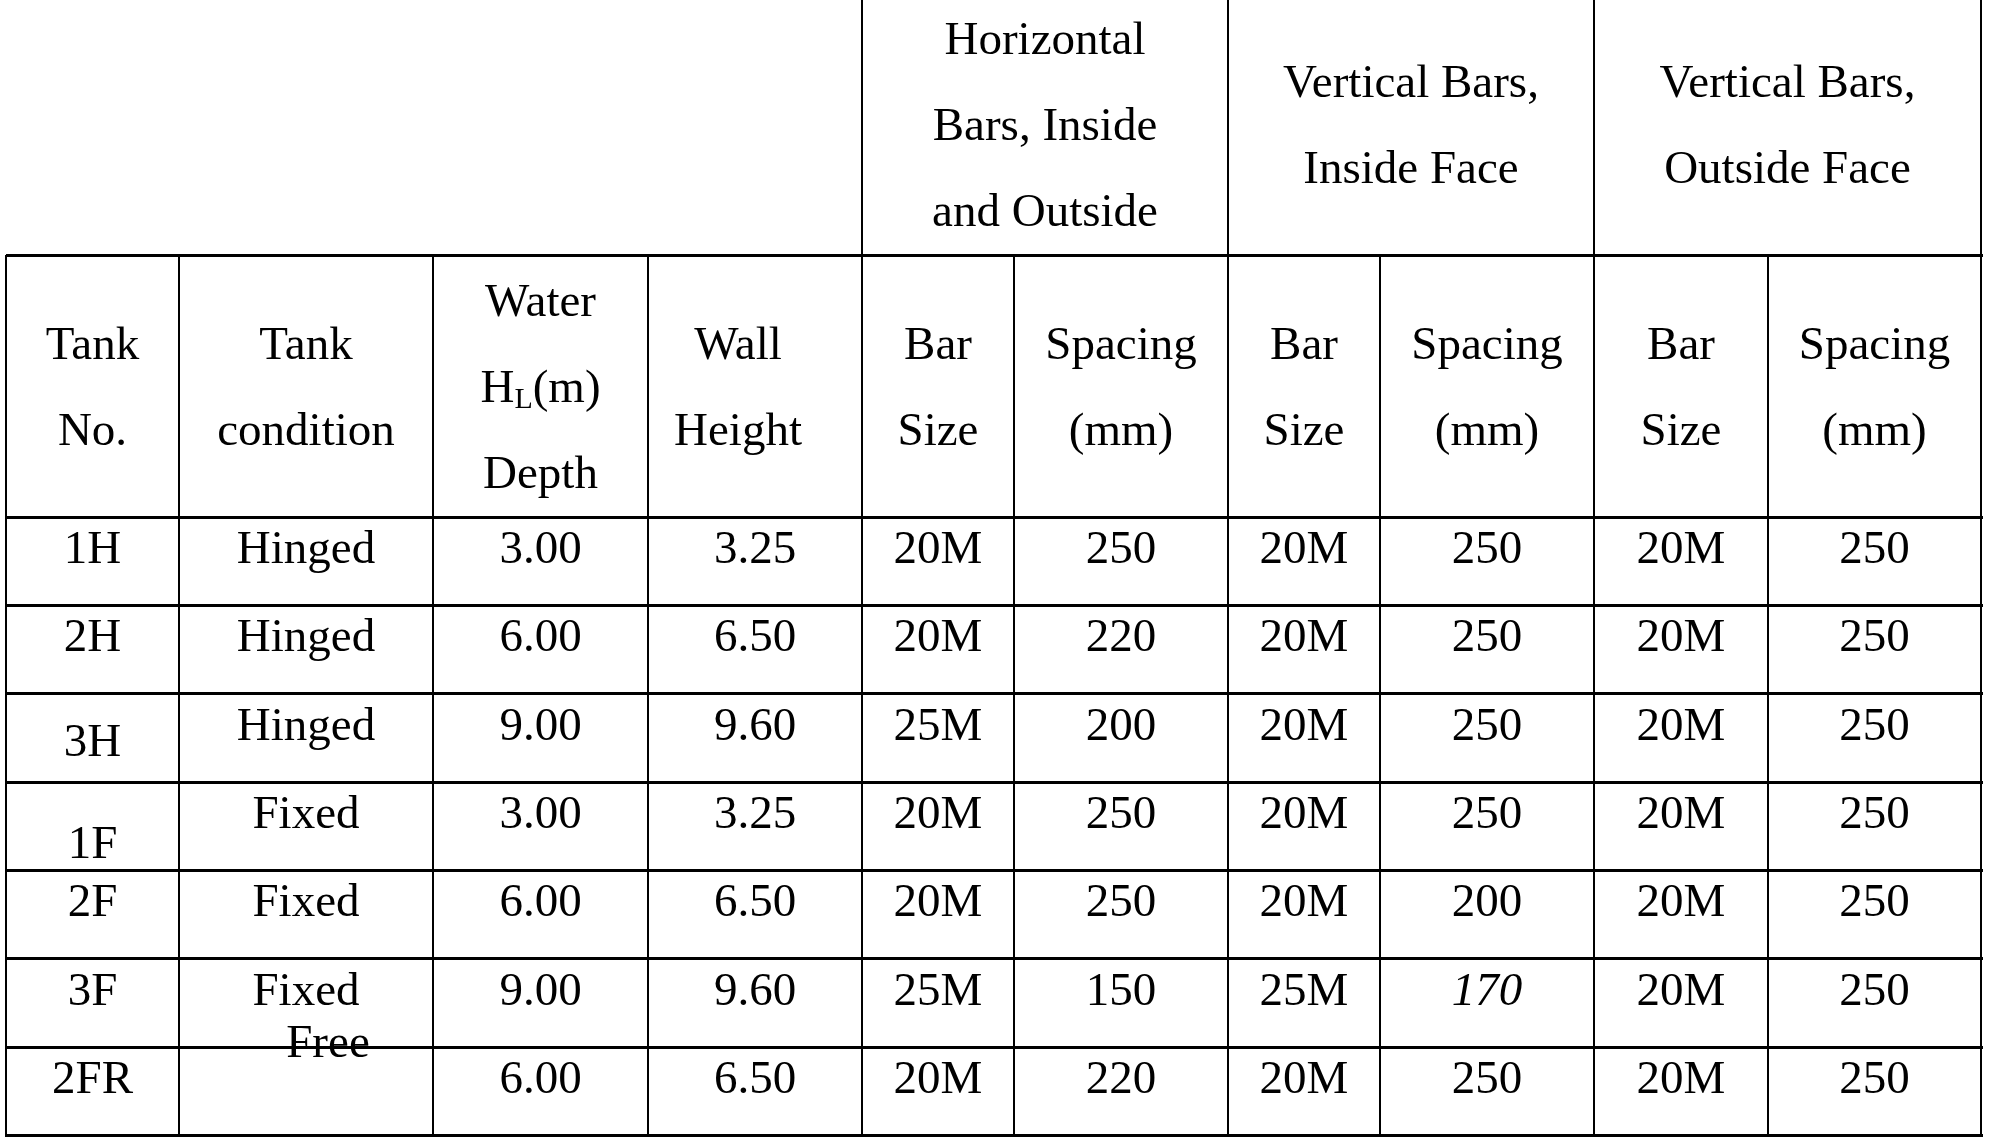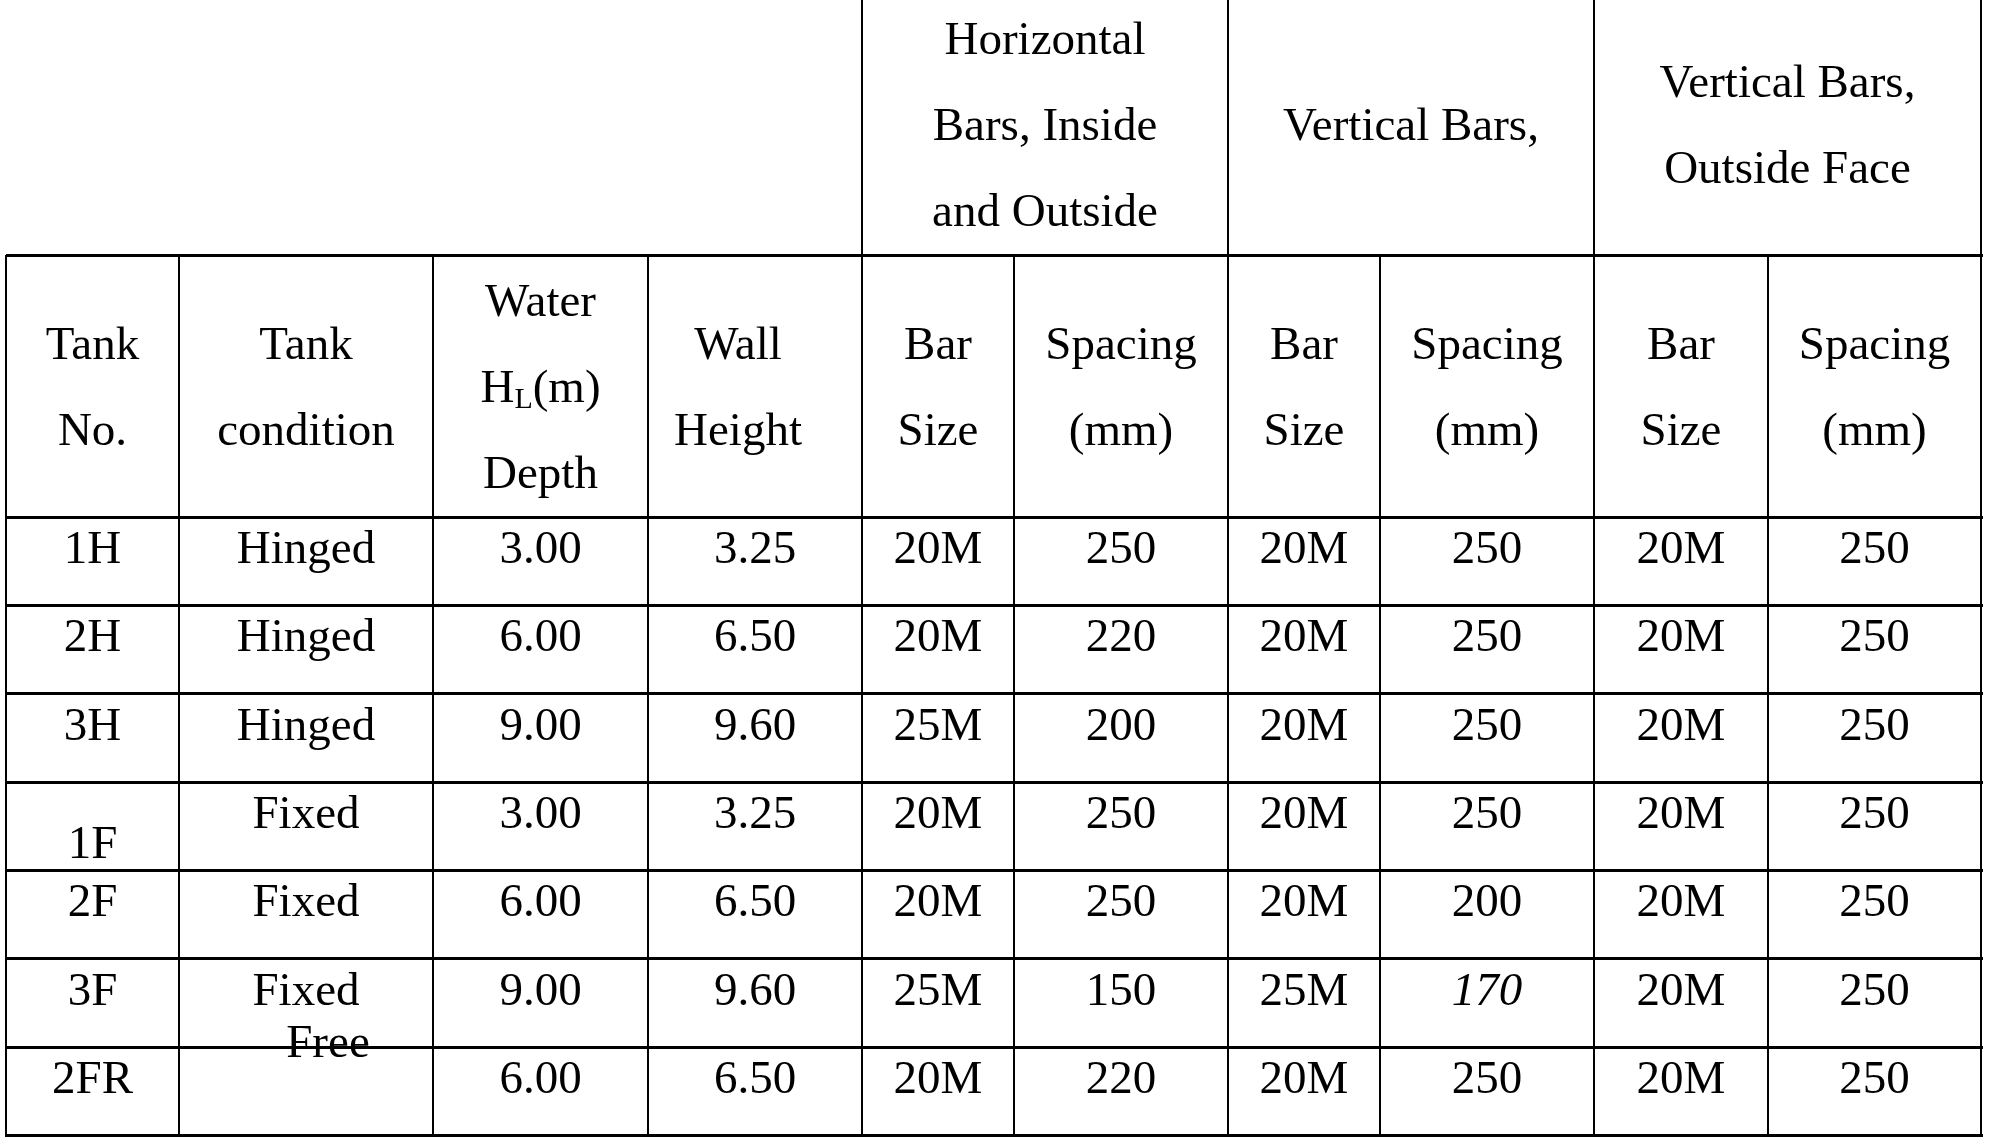--- a/index.html
+++ b/index.html
@@ -18,20 +18,21 @@
 </head>
 <body>
 
 <div class="cell grp" style="left:862px; top:0; width:366px; height:255px;">
   <span>Horizontal</span>
   <span>Bars, Inside</span>
   <span>and Outside</span>
 </div>
 <div class="cell grp" style="left:1228px; top:0; width:366px; height:255px;">
   <span>Vertical Bars,</span>
+  <span>Inside Face</span>
 </div>
 <div class="cell grp" style="left:1594px; top:0; width:387px; height:255px;">
   <span>Vertical Bars,</span>
   <span>Outside Face</span>
 </div>
 
 <div class="cell hd" style="left:6px; top:255px; width:173px; height:262px;">
   <span>Tank</span>
   <span>No.</span>
 </div>
@@ -92,21 +93,21 @@
       <div class="cell data" style="left: 433px; top: 605px; width: 215px; height: 88px;">6.00</div>
       <div class="cell data" style="left: 648px; top: 605px; width: 214px; height: 88px;">6.50</div>
       <div class="cell data" style="left: 862px; top: 605px; width: 152px; height: 88px;">20M</div>
       <div class="cell data" style="left: 1014px; top: 605px; width: 214px; height: 88px;">220</div>
       <div class="cell data" style="left: 1228px; top: 605px; width: 152px; height: 88px;">20M</div>
       <div class="cell data" style="left: 1380px; top: 605px; width: 214px; height: 88px;">250</div>
       <div class="cell data" style="left: 1594px; top: 605px; width: 174px; height: 88px;">20M</div>
       <div class="cell data" style="left: 1768px; top: 605px; width: 213px; height: 88px;">250</div>
     </div>
     <div>
-      <div class="cell data" style="left: 6px; top: 693px; width: 173px; height: 89px;">3H</div>
+      <div class="cell data" style="left: 6px; top: 709px; width: 173px; height: 89px;">3H</div>
       <div class="cell data" style="left: 179px; top: 693px; width: 254px; height: 89px;">Hinged</div>
       <div class="cell data" style="left: 433px; top: 693px; width: 215px; height: 89px;">9.00</div>
       <div class="cell data" style="left: 648px; top: 693px; width: 214px; height: 89px;">9.60</div>
       <div class="cell data" style="left: 862px; top: 693px; width: 152px; height: 89px;">25M</div>
       <div class="cell data" style="left: 1014px; top: 693px; width: 214px; height: 89px;">200</div>
       <div class="cell data" style="left: 1228px; top: 693px; width: 152px; height: 89px;">20M</div>
       <div class="cell data" style="left: 1380px; top: 693px; width: 214px; height: 89px;">250</div>
       <div class="cell data" style="left: 1594px; top: 693px; width: 174px; height: 89px;">20M</div>
       <div class="cell data" style="left: 1768px; top: 693px; width: 213px; height: 89px;">250</div>
     </div>

